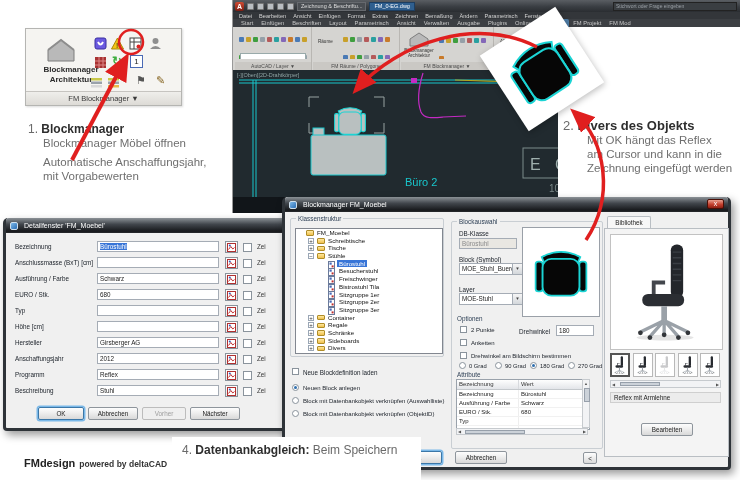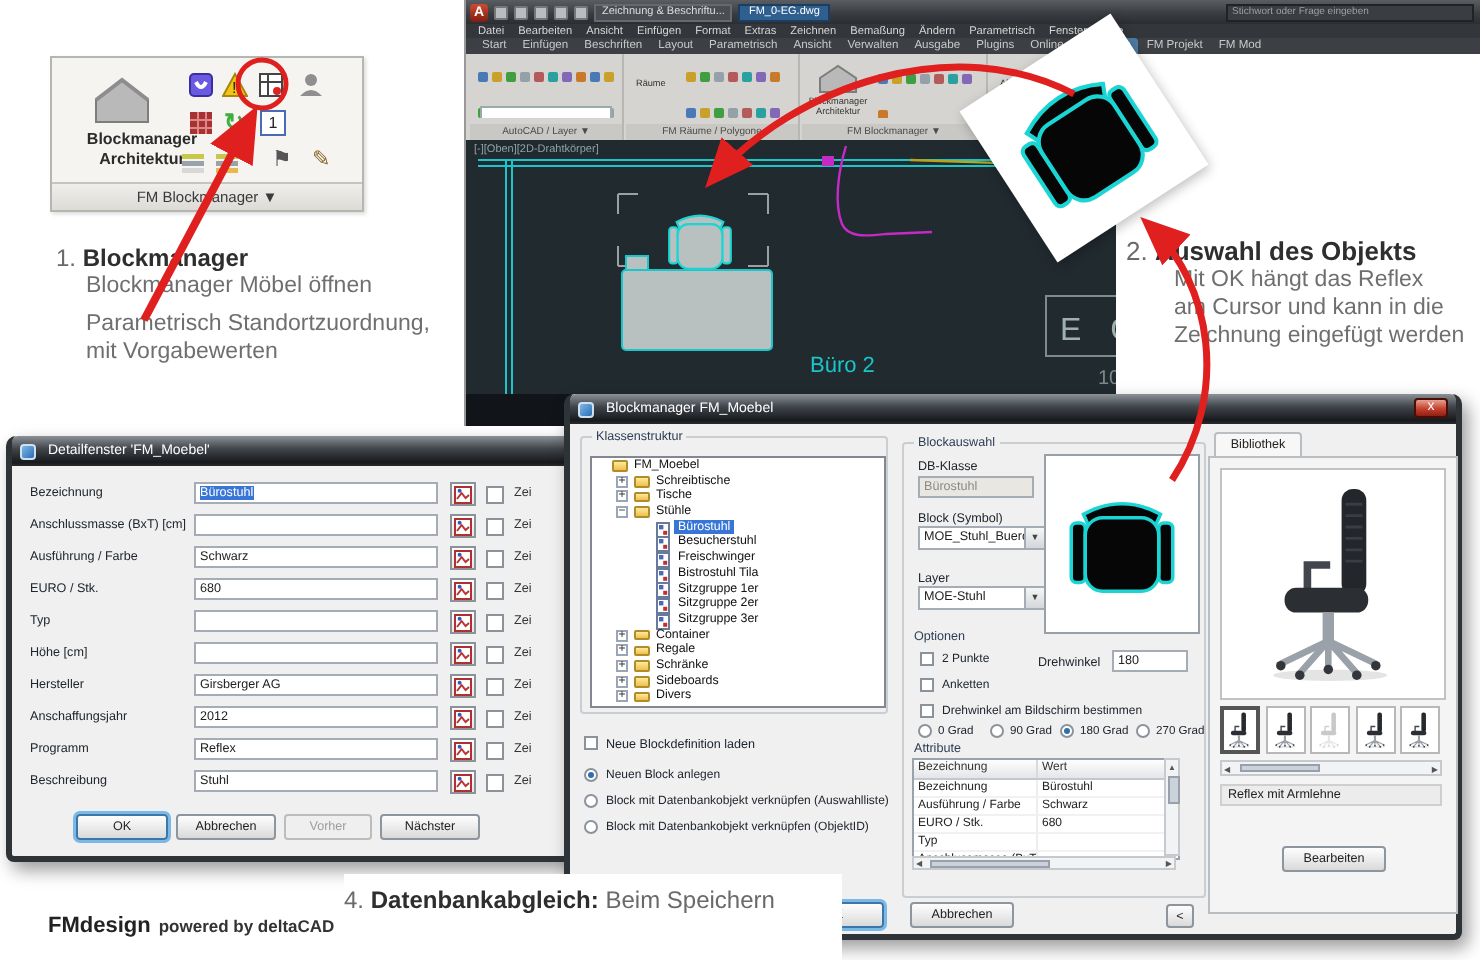--- a/index.html
+++ b/index.html
@@ -196,21 +196,21 @@
       </div>
     <div id="snippet-caption">FM Blockmanager ▼</div>
   </div>
 
   <div class="abs" style="left:28px;top:122px" id="step1">
     <div class="step-title"><span>1.</span> <b>Blockmanager</b></div>
     <div class="step-body" style="margin-left:15px">Blockmanager Möbel öffnen</div>
   </div>
   <div class="abs" style="left:28px;top:155px" id="step3">
     <div class="step-body" style="margin-left:15px" id="step3-lines">
-        <div>Parametrisch Standortzuordnung,</div>
+        <div>Automatische Anschaffungsjahr,</div>
         <div>mit Vorgabewerten</div>
       </div>
   </div>
 
   <div class="abs" style="left:24px;top:453px">
     <span id="footer-brand">FMdesign</span><span id="footer-powered">powered by deltaCAD</span>
   </div>
 
   <div class="abs" id="acad">
     <div id="acad-title">
@@ -316,21 +316,21 @@
     <div id="acad-bottom"></div>
   </div>
 
   <div class="abs" id="white-right"></div>
   <div class="abs" id="chair-card">
     <svg width="66" height="66">
       <use href="#chairtop" x="0" y="0" width="66" height="66" style="color:#060606"></use>
     </svg>
   </div>
   <div class="abs" id="step2">
-    <div class="step-title" style="font-size:13px"><span>2.</span> <b>Auswahl des Objekts</b></div>
+    <div class="step-title" style="font-size:13px"><span>2.</span> <b>Divers des Objekts</b></div>
     <div class="step-body" style="margin-left:24px;font-size:11.5px" id="step2-lines">
         <div>Mit OK hängt das Reflex</div>
         <div>am Cursor und kann in die</div>
         <div>Zeichnung eingefügt werden</div>
       </div>
   </div>
 
   <div class="win" id="dfwin" style="left:3px;top:218px;width:291px;height:210px;z-index:4">
     <div class="tbar">
       <span class="wicon"></span>
@@ -743,21 +743,21 @@
         <span class="sbarr" style="left:1px;top:1px">◀</span>
           <span class="sb sbthumb" style="left:9px;top:1px;width:40px;height:4px"></span>
           <span class="sbarr" style="right:1px;top:1px">▶</span>
       </div>
       <div style="position:absolute;left:5px;top:163px;width:111px;height:11px;background:#ececec;border:1px solid #cfcfcf;font-size:6.3px;line-height:10px;padding-left:3px;color:#222;box-sizing:border-box">Reflex mit Armlehne</div>
       <div class="btn" style="left:36px;top:194px;width:52px;height:13px;line-height:12px">Bearbeiten</div>
     </div>
   </div>
 
   <div class="abs" id="ann4">
-    <div class="step-title" style="margin:6px 0 0 0"><span>4.</span> <b>Datenbankabgleich:</b><span> Beim Speichern</span></div>
+    <div class="step-title" style="margin:6px 0 0 10px"><span>4.</span> <b>Datenbankabgleich:</b><span> Beim Speichern</span></div>
   </div>
 
   <svg id="red-ov" width="740" height="480">
     <defs>
       <marker id="ah" markerWidth="7" markerHeight="6" refX="5.5" refY="3" orient="auto">
         <path d="M0 0 L7 3 L0 6 Z" fill="#e01f1f"></path>
       </marker>
     </defs>
     <circle cx="131" cy="42" r="12" fill="none" stroke="#e01f1f" stroke-width="2.5"></circle>
     <path d="M72 160 L126 58" stroke="#e01f1f" stroke-width="4" fill="none" marker-end="url(#ah)"></path>

